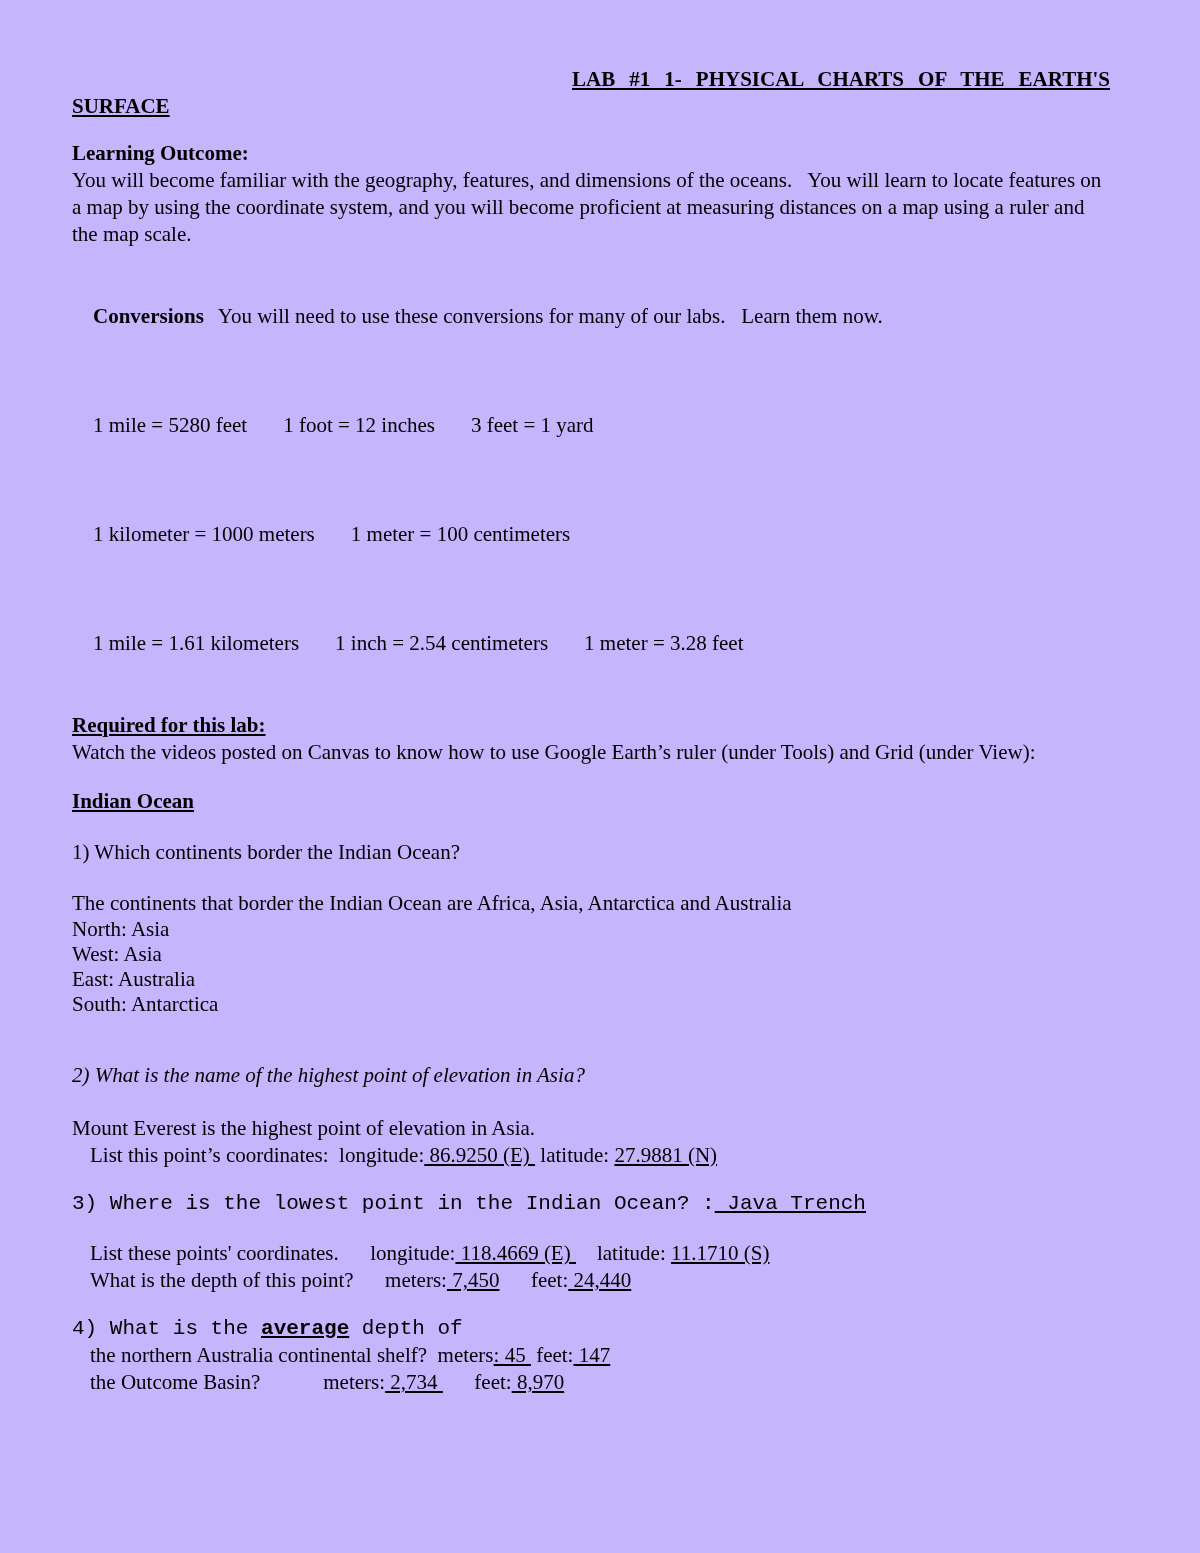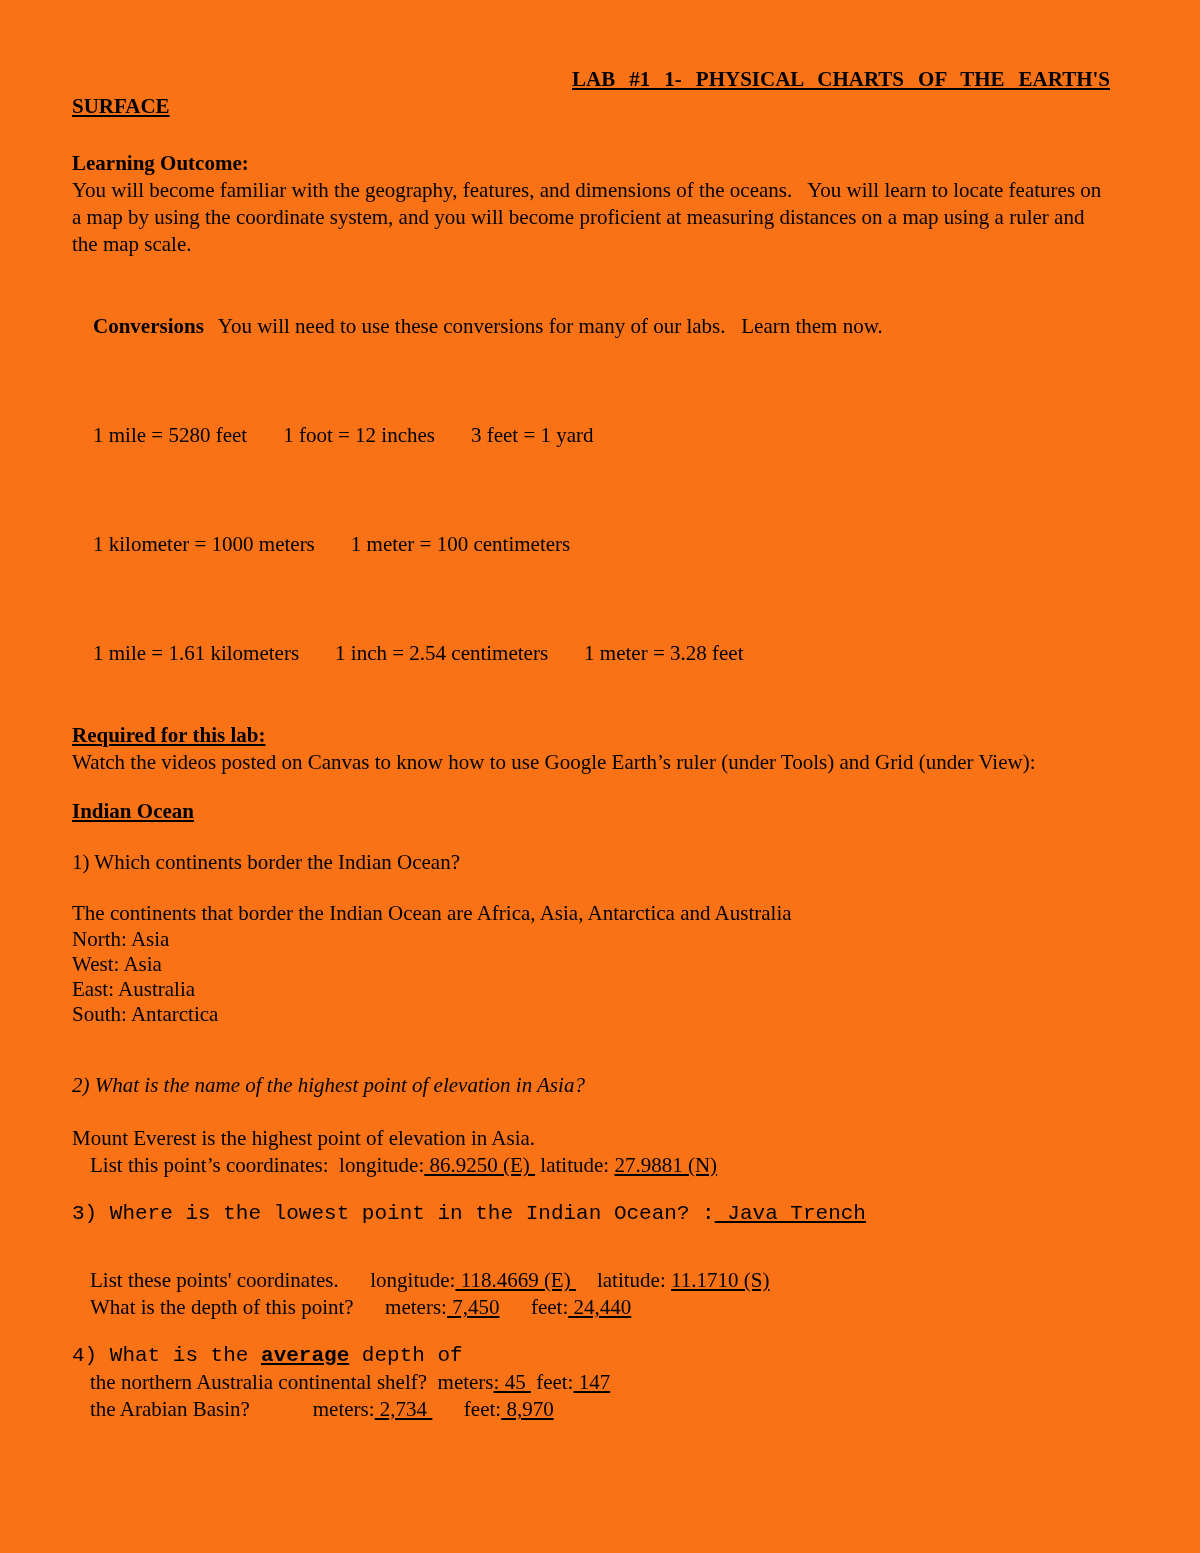--- a/index.html
+++ b/index.html
@@ -14,21 +14,21 @@
   }
   .doc {
     box-sizing: border-box;
     width: 1200px;
     height: 1553px;
     padding: 66px 90px 0 72px;
     font-family: "Liberation Serif", "DejaVu Serif", serif;
     font-size: 21px;
     line-height: 27px;
     color: #000000;
-    background: #f97316;
+    background: #c4b5fd;
   }
   .line {
     white-space: pre-wrap;
     margin: 0;
   }
   .title-l1 {
     padding-left: 500px;
     text-align: justify;
     text-align-last: justify;
     -moz-text-align-last: justify;
@@ -38,24 +38,24 @@
   .title-l1 > span { text-decoration: underline; }
   .title-l2 {
     font-weight: bold;
     text-decoration: underline;
   }
   .b { font-weight: bold; }
   .u { text-decoration: underline; }
   .bu { font-weight: bold; text-decoration: underline; }
   .indent { padding-left: 18px; }
   .tight { line-height: 25px; }
-  .mt20 { margin-top: 30px; }
+  .mt20 { margin-top: 20px; }
   .mt21 { margin-top: 21px; font-family: Liberation Mono, monospace; }
   .mt22 { margin-top: 22px; }
-  .mt23 { margin-top: 40px; font-family: Liberation Serif, serif; }
+  .mt23 { margin-top: 23px; font-family: Liberation Serif, serif; }
   .mt24 { margin-top: 24px; }
   .mt25 { }
   .mt26 { margin-top: 26px; }
   .mt28 { margin-top: 28px; }
   .mt45 { margin-top: 45px; font-style: italic; }
   .conv-item { margin-right: 36px; }
   .conv-heading { font-weight: bold; }
   .conv-intro { margin-left: 14px; }
 </style>
 </head>
@@ -103,15 +103,15 @@
   <div class="line mt45">2) What is the name of the highest point of elevation in Asia?</div>
   <div class="line mt26">Mount Everest is the highest point of elevation in Asia.</div>
   <div class="line indent mt25"><span>List this point’s coordinates:  longitude:</span><span class="u"> 86.9250 (E) </span><span> latitude: </span><span class="u">27.9881 (N)</span></div>
 
   <div class="line mt21"><span>3) Where is the lowest point in the Indian Ocean? :</span><span class="u"> Java Trench</span></div>
   <div class="line indent mt23"><span>List these points' coordinates.      longitude:</span><span class="u"> 118.4669 (E) </span><span>    latitude: </span><span class="u">11.1710 (S)</span></div>
   <div class="line indent"><span>What is the depth of this point?      meters:</span><span class="u"> 7,450</span><span>      feet:</span><span class="u"> 24,440</span></div>
 
   <div class="line mt21"><span>4) What is the </span><span class="u b">average</span><span> depth of</span></div>
   <div class="line indent mt25"><span>the northern Australia continental shelf?  meters</span><span class="u">: 45 </span><span> feet:</span><span class="u"> 147</span></div>
-  <div class="line indent"><span>the Arabian Basin?            meters:</span><span class="u"> 2,734 </span><span>      feet:</span><span class="u"> 8,970</span></div>
+  <div class="line indent"><span>the Outcome Basin?            meters:</span><span class="u"> 2,734 </span><span>      feet:</span><span class="u"> 8,970</span></div>
 
 </div>
 
 </body></html>

